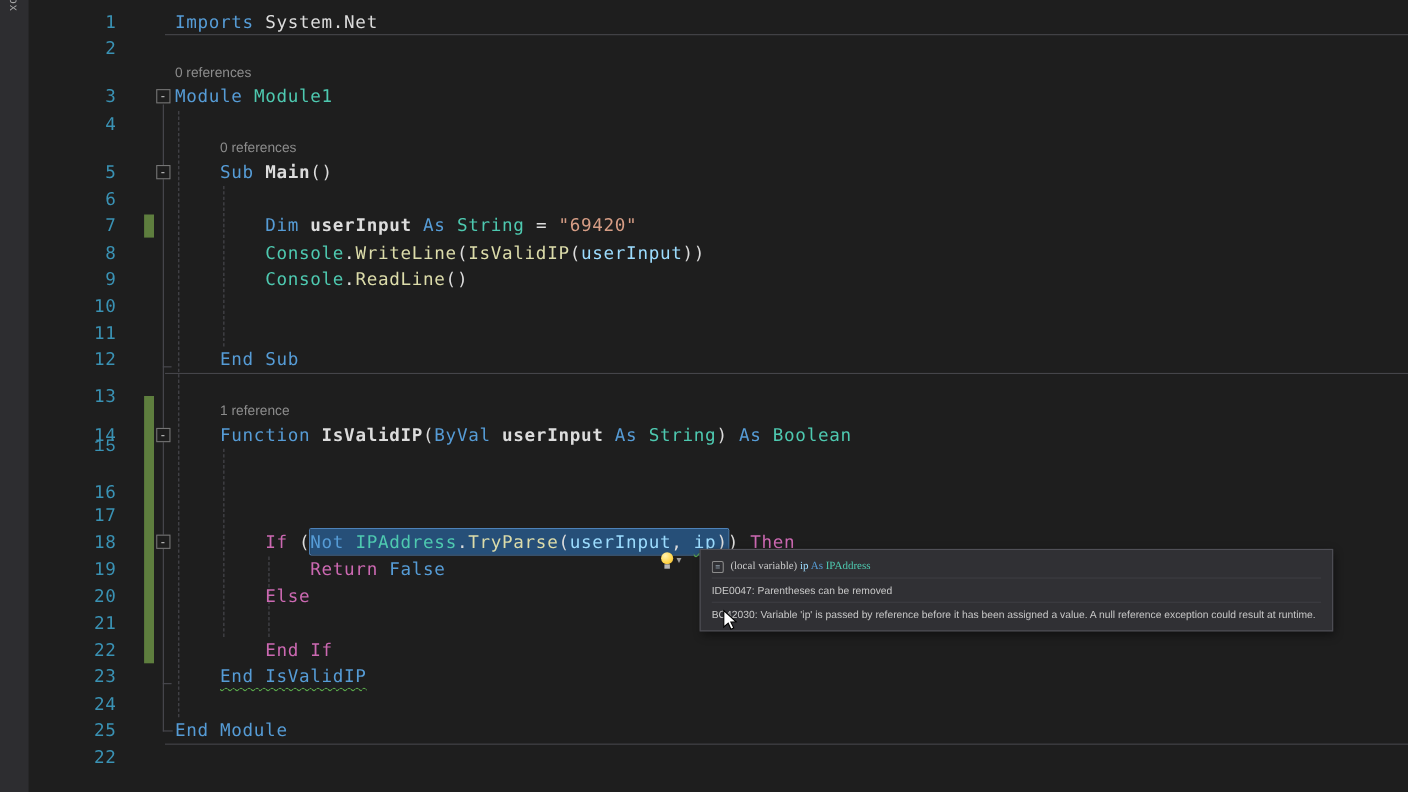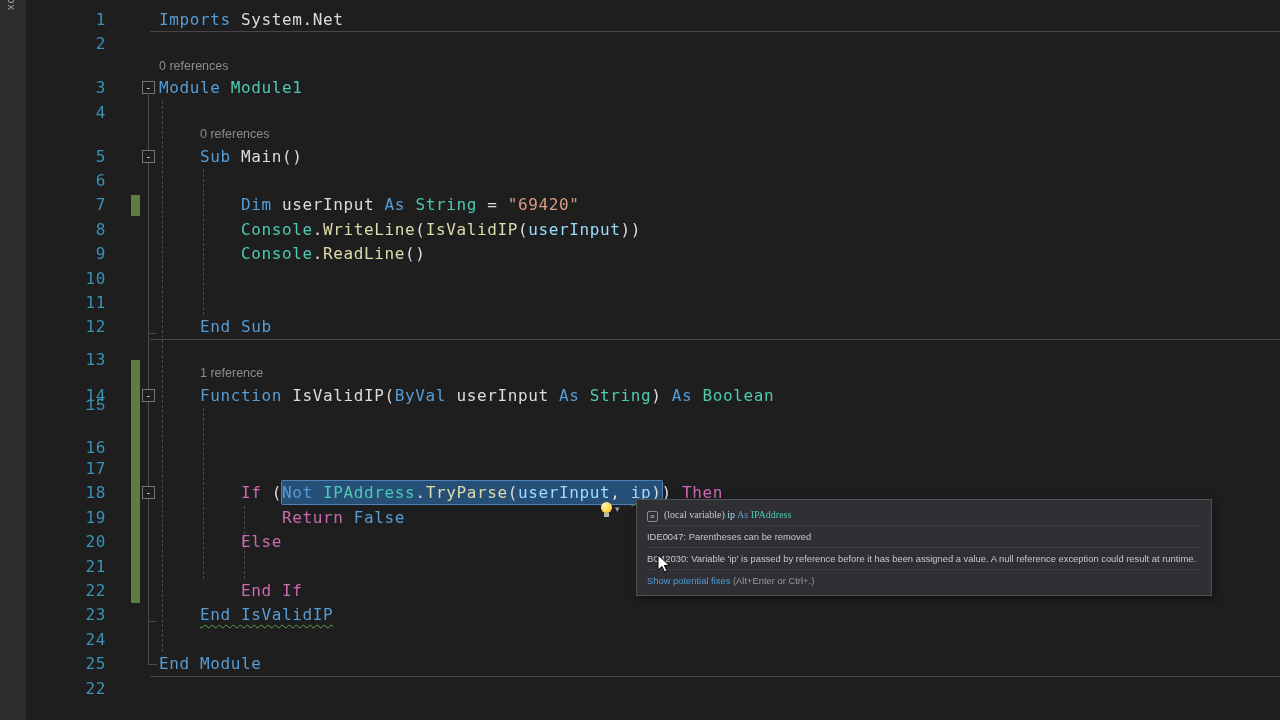--- a/index.html
+++ b/index.html
@@ -25,21 +25,21 @@
   .nav-ico{position:absolute;top:2px;width:8px;height:8px;}
 
   
   #editor{position:absolute;left:26px;top:8px;right:0;bottom:0;}
   .row{position:absolute;left:0;width:1254px;height:24.4px;line-height:24.4px;
     font-family:"DejaVu Sans Mono",monospace;font-size:16px;letter-spacing:0.62px;white-space:pre;}
   .lnum{position:absolute;left:52px;width:28px;text-align:right;color:var(--lnum);}
   .codetext{position:absolute;left:133px;top:0;}
   .kw{color:var(--kw);} .ctl{color:var(--ctl);} .type{color:var(--type);}
   .meth{color:var(--meth);} .str{color:var(--str);} .var{color:var(--var);}
-  .pl{color:var(--pl);} .decl{color:var(--decl);font-weight:normal;}
+  .pl{color:var(--pl);} .decl{color:var(--decl);font-weight:bold;}
   .sq{text-decoration-line:underline;text-decoration-style:wavy;
       text-decoration-color:var(--squiggle);text-decoration-thickness:1px;text-underline-offset:4px;}
   .selbox{background:var(--selbg);box-shadow:0 0 0 1px var(--selborder);border-radius:1px;padding:2px 0;}
   .code-lens{position:absolute;height:19.5px;line-height:19.5px;font-size:12.5px;color:var(--lens);cursor:pointer;}
   .fold{position:absolute;left:116px;width:13px;height:13px;top:5px;box-sizing:border-box;
     border:1px solid #757575;background:#1e1e1e;color:#cfcfcf;font-size:11px;line-height:11px;
     text-align:center;font-family:"DejaVu Sans Mono",monospace;}
   .psep{position:absolute;left:124px;right:0;height:1px;background:var(--sep);}
   .vguide{position:absolute;width:0;border-left:1px dashed var(--guide);}
   .sguide{position:absolute;width:1px;background:var(--guide);}
@@ -134,23 +134,20 @@
     <span class="base"></span>
     <span class="chev">▾</span>
   </div>
 
   <div id="tooltip">
     <div class="tip-row" id="tip-sym">
       <span class="tip-ico">≡</span><span>(local variable) </span><span class="tk-var">ip</span><span class="tk-kw"> As </span><span class="tk-type">IPAddress</span>
     </div>
     <div class="tip-row">IDE0047: Parentheses can be removed</div>
     <div class="tip-row">BC42030: Variable 'ip' is passed by reference before it has been assigned a value. A null reference exception could result at runtime.</div>
-    <div class="tip-row">
-      <span class="tip-link">Show potential fixes</span><span class="tip-dim"> (Alt+Enter or Ctrl+.)</span>
-    </div>
   </div>
 
   <div id="cursor">
     <svg width="14" height="20" viewBox="0 0 14 20">
       <path d="M1 1 L1 16 L5 12.5 L7.5 18 L10 16.8 L7.4 11.5 L12.2 11.2 Z" fill="#ffffff" stroke="#000000" stroke-width="1"></path>
     </svg>
   </div>
 
 </div>
 

